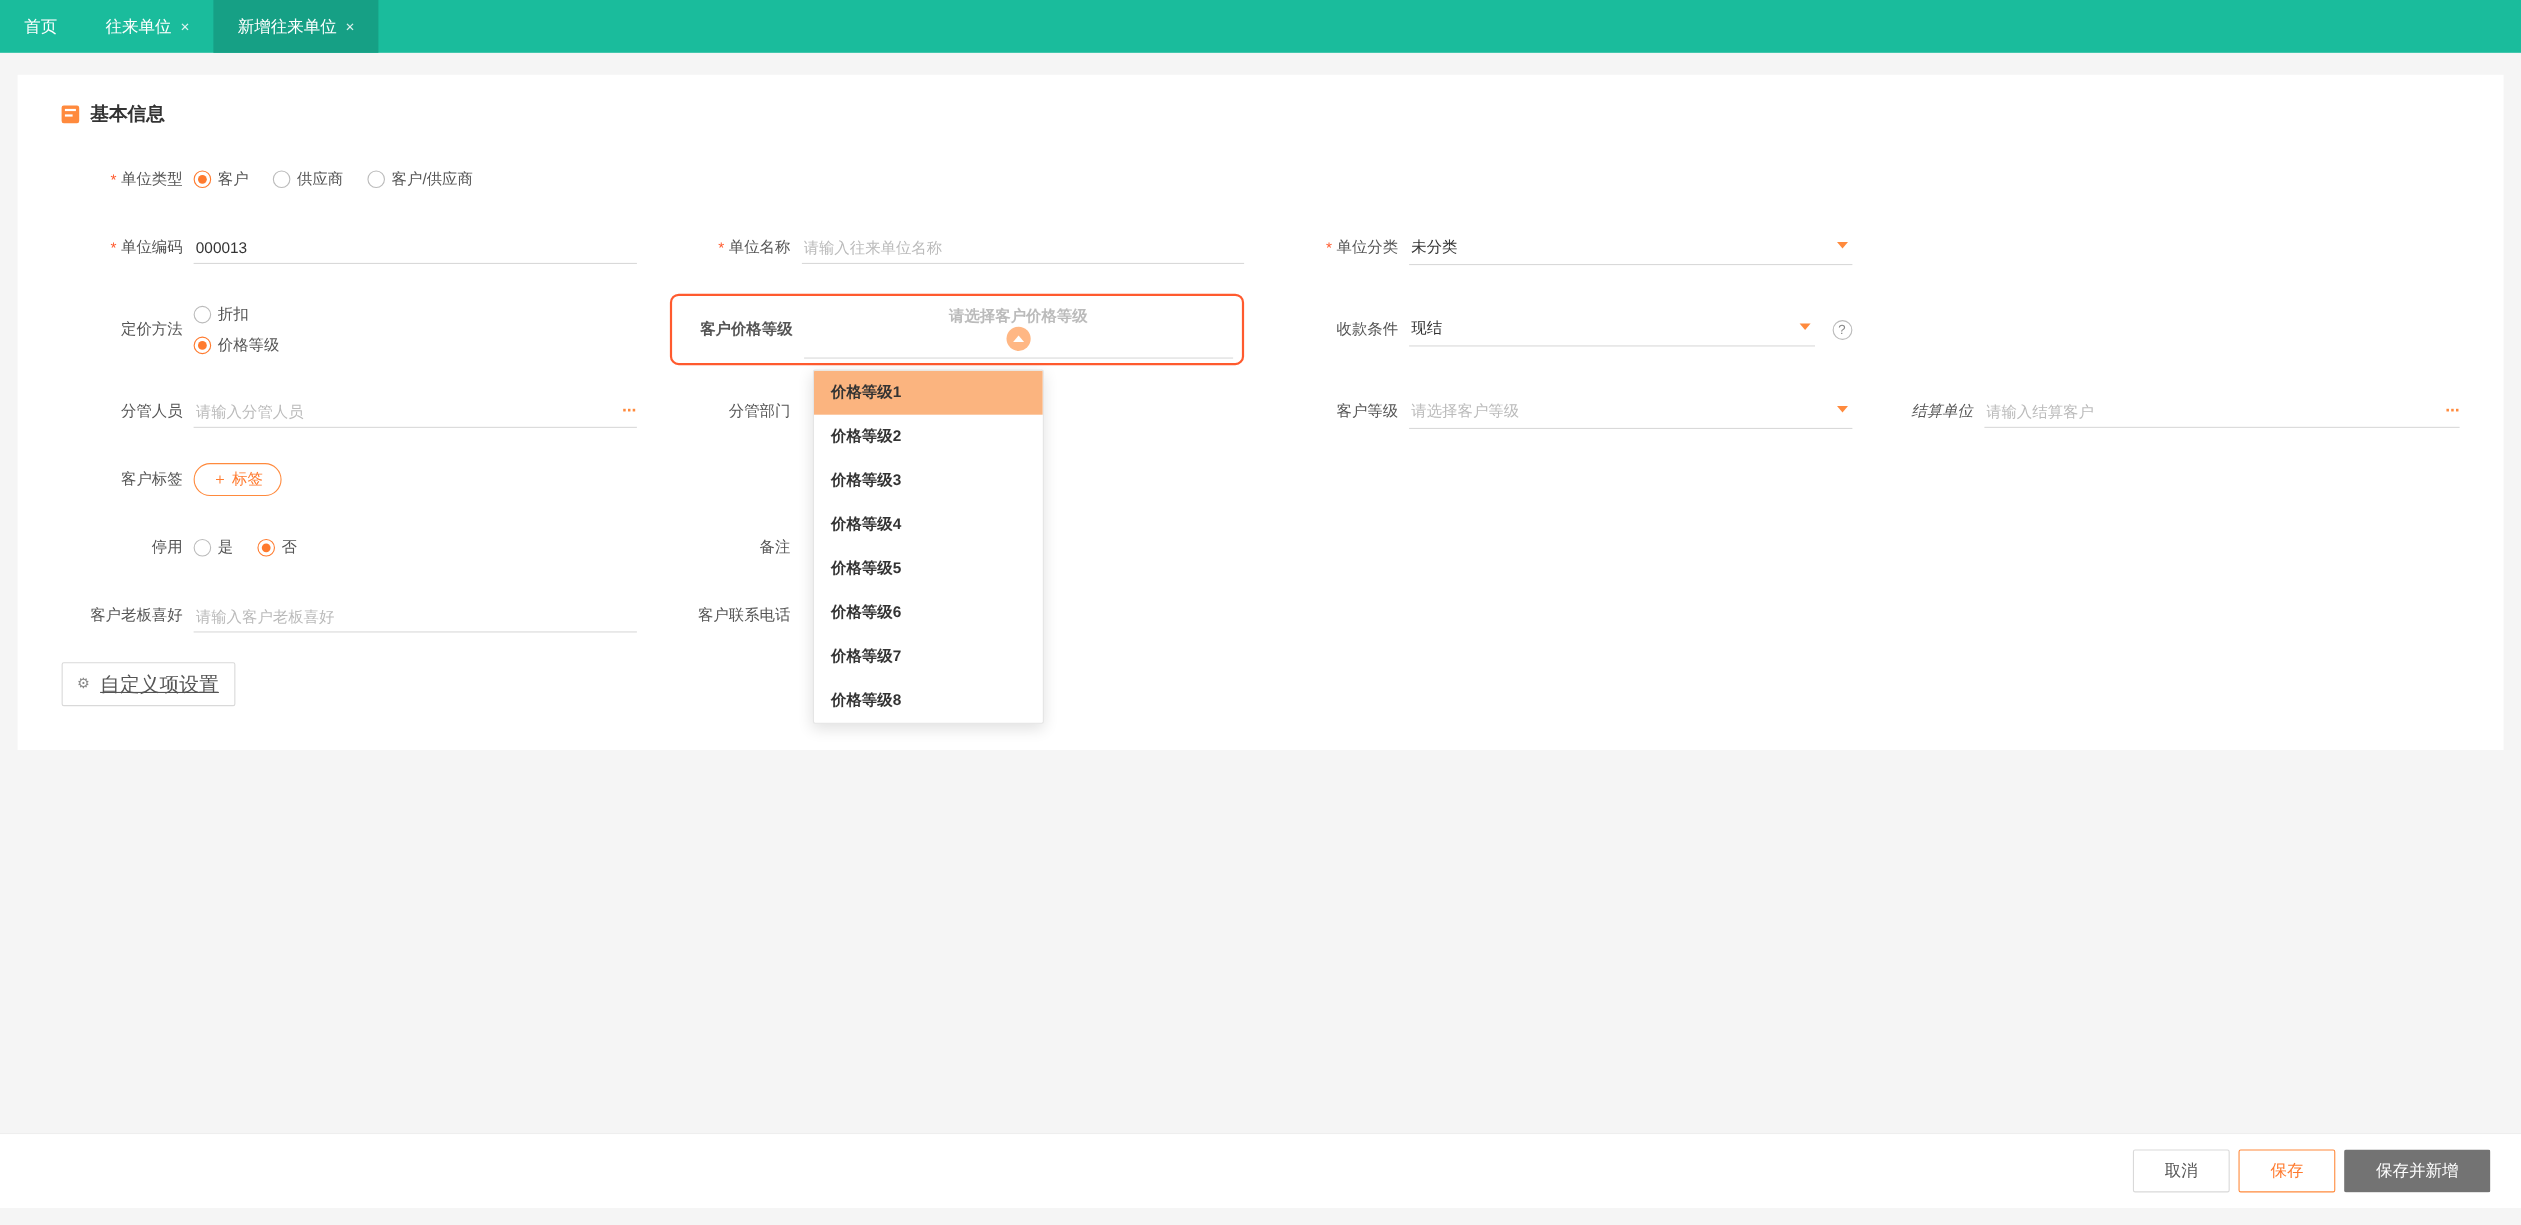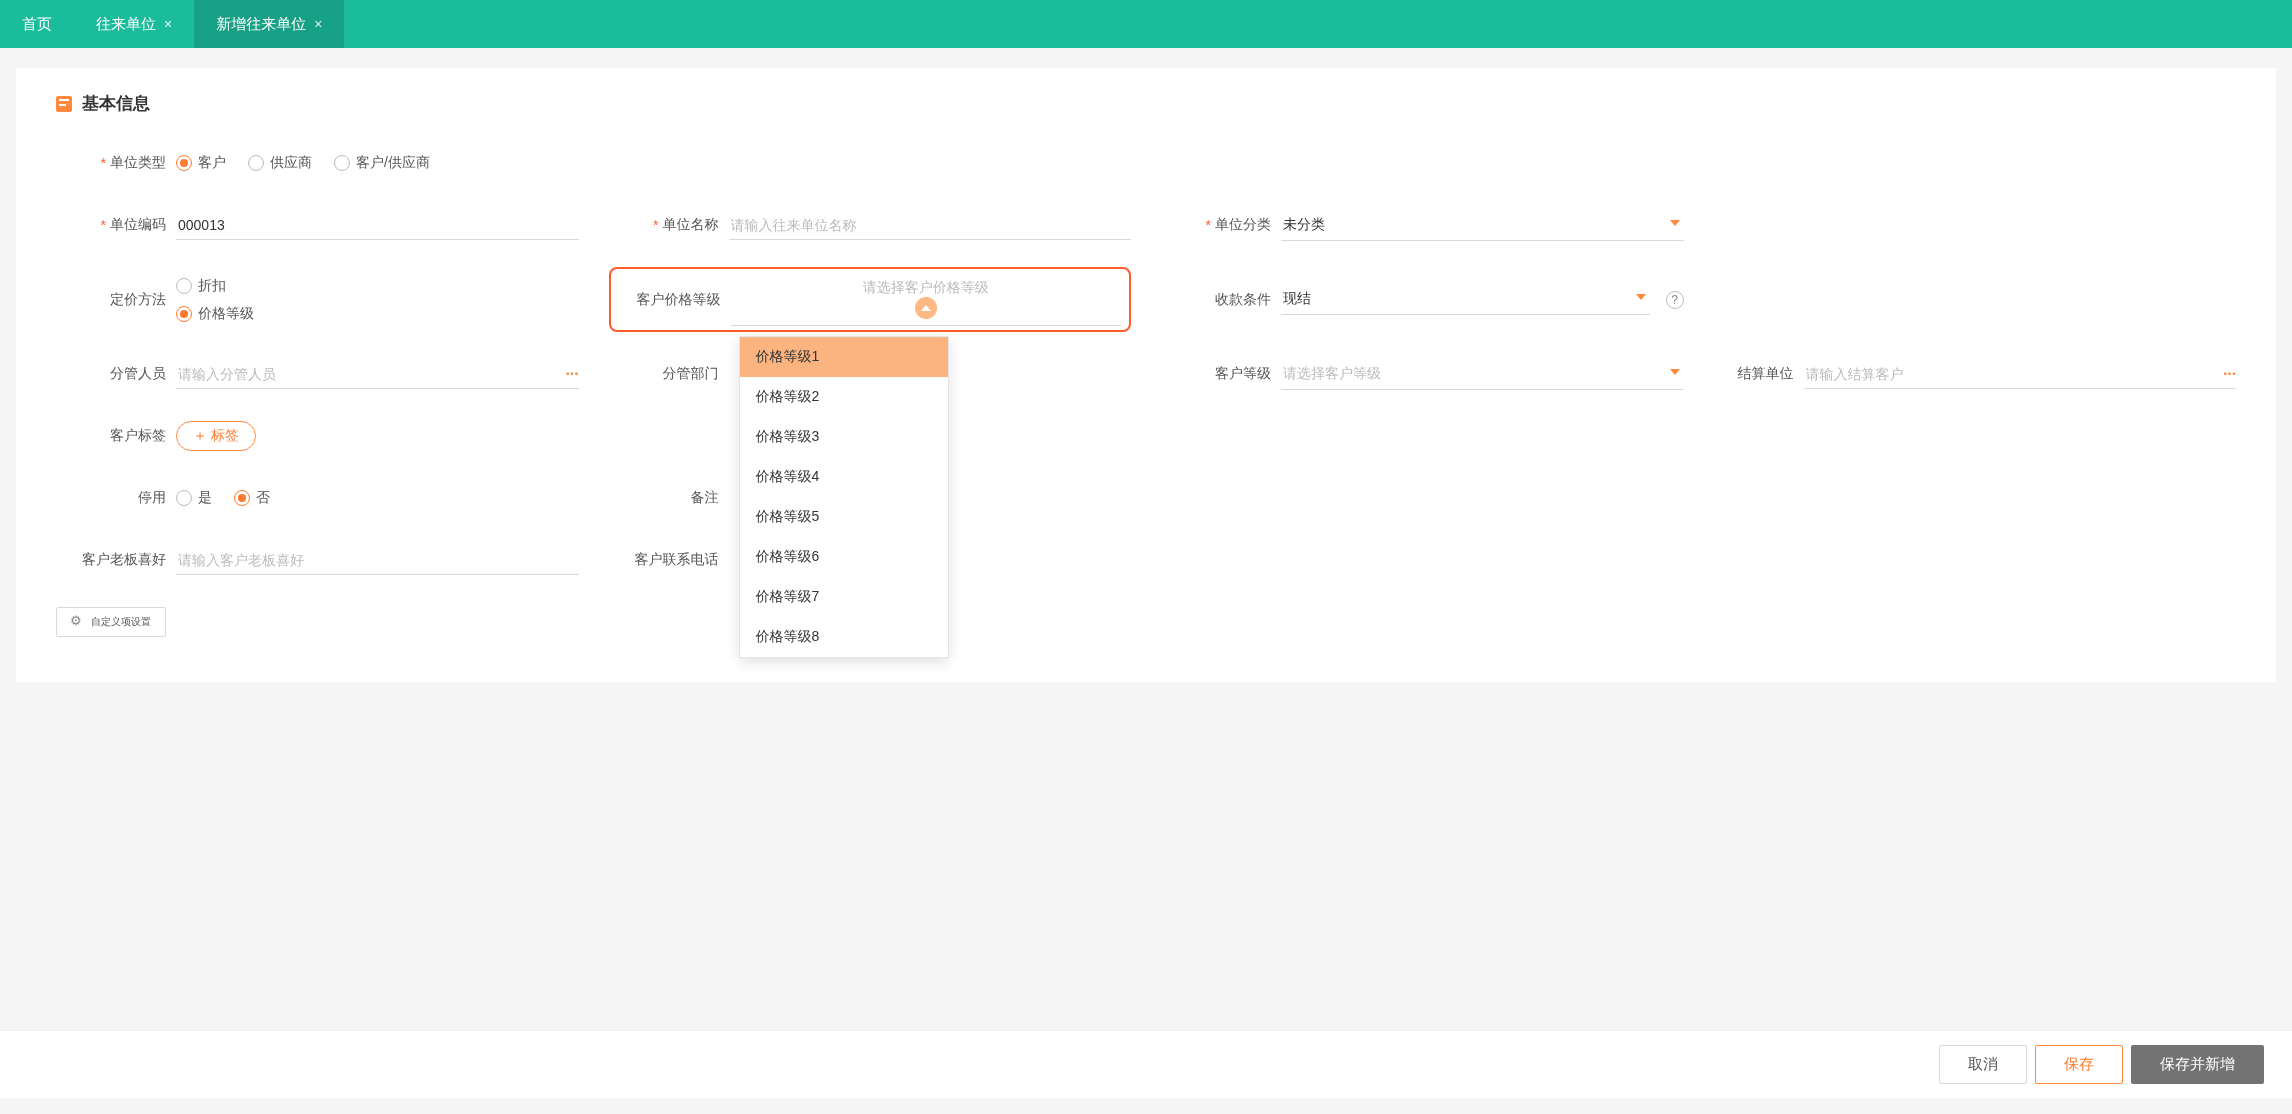--- a/index.html
+++ b/index.html
@@ -107,21 +107,21 @@
 .radio-col { display: flex; flex-direction: column; gap: 10px; }
 
 .tag-btn {
   border: 1px solid #ff8a3d; color: #ff7a2e; background: #fff;
   border-radius: 18px; padding: 5px 16px; font-size: 14px; cursor: pointer;
   display: inline-flex; align-items: center; gap: 4px;
 }
 
 .highlight {
   border: 2.5px solid #ff5a2e; border-radius: 8px; padding: 4px 8px 4px 4px;
-  display: flex; align-items: center; gap: 10px; position: relative;
+  display: flex; align-items: center; gap: 10px; position: relative; font-weight: bold;
 }
 .highlight .label { width: 106px; min-width: 106px; }
 
 .dropdown-panel {
   position: absolute; top: 100%; left: 128px; width: 210px; margin-top: 6px;
   background: #fff; border: 1px solid #e5e5e5; border-radius: 2px;
   box-shadow: 0 4px 14px rgba(0,0,0,.12); z-index: 20;
   max-height: 346px; overflow-y: auto;
 }
 .dropdown-panel::-webkit-scrollbar { width: 8px; }
@@ -130,22 +130,22 @@
   padding: 11px 16px; font-size: 14px; color: #333; cursor: pointer;
 }
 .opt.active { background: #fbb47f; }
 
 .more-dots {
   color: #ff8a3d; font-weight: 700; letter-spacing: -1px; font-size: 16px;
 }
 
 .ghost-btn {
   border: 1px solid #d9d9d9; background: #fff; color: #555;
-  padding: 7px 14px; font-size: 10px; border-radius: 2px; cursor: pointer;
-  display: inline-flex; align-items: center; gap: 6px;
+  padding: 7px 14px; font-size: 18px; border-radius: 2px; cursor: pointer;
+  display: inline-flex; align-items: center; gap: 6px; text-decoration: underline;
 }
 .gear { width: 14px; height: 14px; display: inline-block; position: relative; }
 .gear::before {
   content: "⚙"; font-size: 13px; color: #888; position: absolute; left: -1px; top: -2px;
 }
 
 .footer {
   position: fixed; left: 0; right: 0; bottom: 16px;
   background: #fff; border-top: 1px solid #eee;
   display: flex; justify-content: flex-end; gap: 8px;
@@ -314,21 +314,21 @@
       <span class="label">
         <span>客户等级</span>
       </span>
       <div class="ctrl select-like">
         <span class="placeholder">请选择客户等级</span>
         <span class="chev"></span>
       </div>
     </div>
 
     <div class="field">
-      <span class="label" style="width:80px;min-width:80px;">
+      <span class="label" style="width:80px;min-width:80px;font-style:italic;">
         <span>结算单位</span>
       </span>
       <div class="ctrl" style="display:flex;align-items:center;gap:6px;border-bottom:1px solid #d9d9d9;">
         <input class="line-input" style="border: none;" placeholder="请输入结算客户">
         <span class="more-dots">···</span>
       </div>
     </div>
 
     <div class="field span-4">
       <span class="label">

